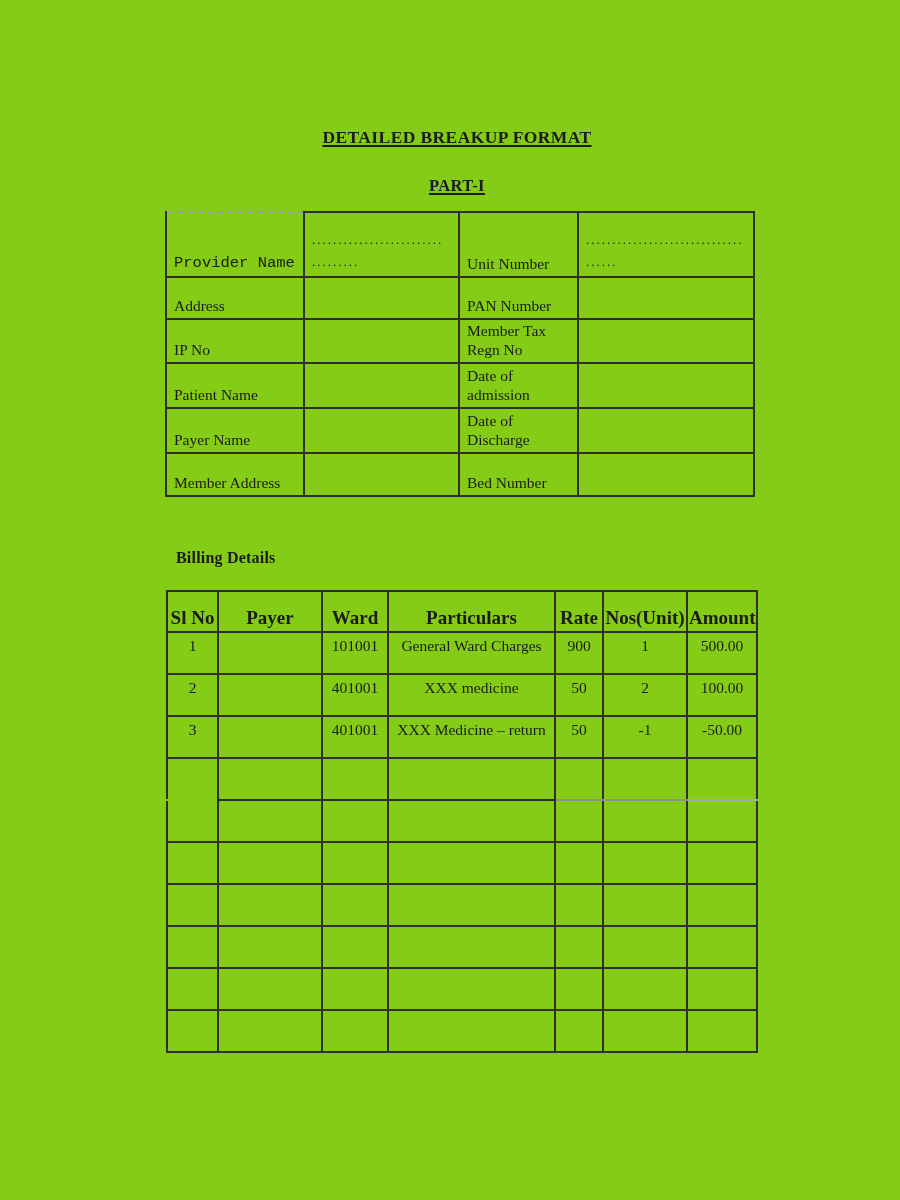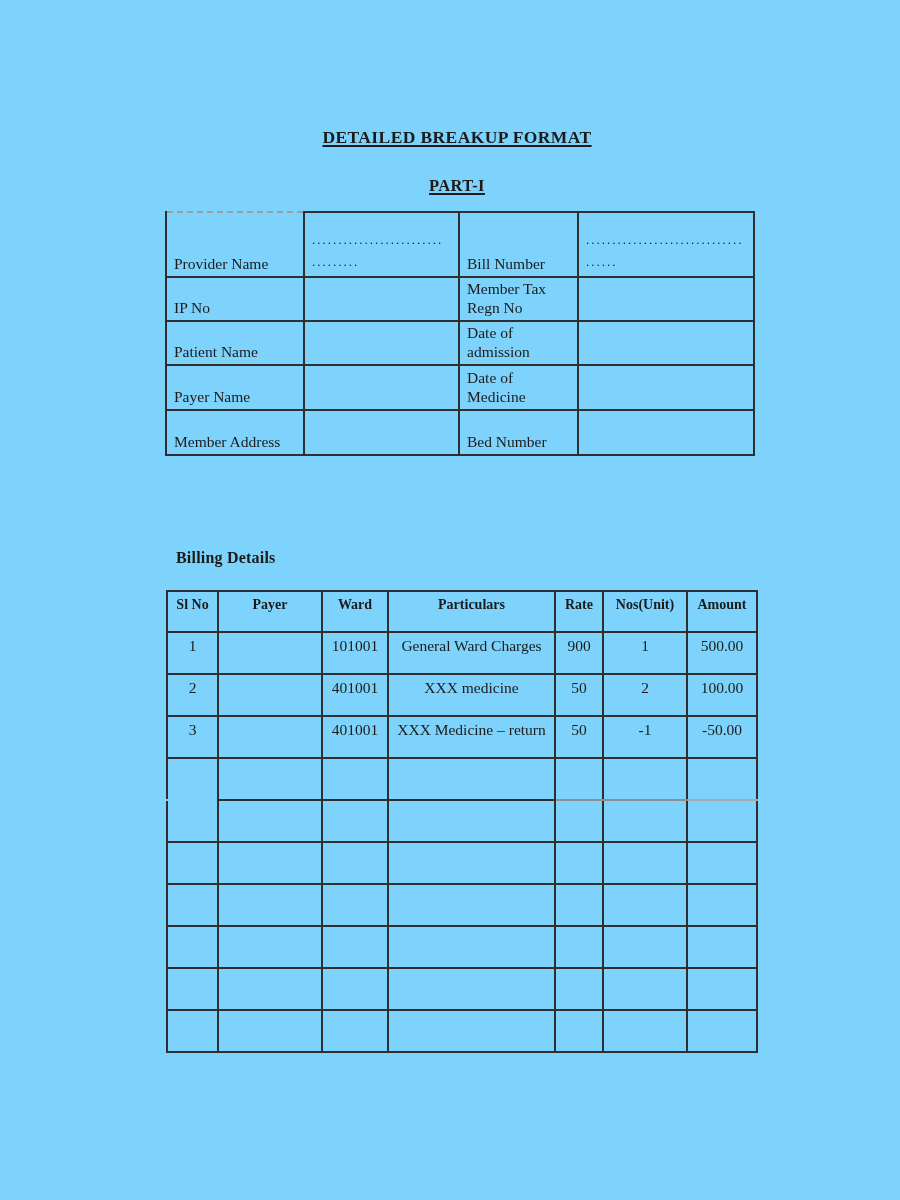--- a/index.html
+++ b/index.html
@@ -3,21 +3,21 @@
 <meta charset="utf-8">
 <style>
   html, body { margin:0; padding:0; background:#ffffff; }
   body {
     width:900px; height:1200px;
     font-family:"Liberation Serif", "DejaVu Serif", serif;
     color:#1b1b1b;
     position:relative;
     overflow:hidden;
   }
-  .page { position:relative; width:900px; height:1200px; background:#7dd3fc; }
+  .page { position:relative; width:900px; height:1200px; background:#84cc16; }
 
   .centered-block {
     position:absolute; left:7px; width:900px; text-align:center;
     font-weight:bold;
   }
   #doc-title {
     top:127px; font-size:17.5px; letter-spacing:0.4px;
     text-decoration:underline; text-decoration-thickness:2px; text-underline-offset:2px;
   }
   #part-label {
@@ -31,21 +31,21 @@
   #info-table { left:165px; top:211px; width:588px; border-left:2px solid #2f2f2f; }
   #info-table td {
     border-right:2px solid #2f2f2f;
     border-bottom:2px solid #2f2f2f;
     vertical-align:bottom;
     padding:1px 4px 3px 7px;
     font-size:15.5px; line-height:19px;
     overflow:hidden;
   }
   #info-table tr:first-child td { border-top:2px solid #2f2f2f; }
-  #info-table tr:first-child td:first-child { border-top:2px dashed #9d9d9d; }
+  #info-table tr:first-child td:first-child { border-top:2px dashed #9d9d9d;font-family:Liberation Mono, monospace; }
   #info-table tr:nth-child(1) { height:65px; }
   #info-table tr:nth-child(2) { height:42px; }
   #info-table tr:nth-child(3) { height:25px; }
   #info-table tr:nth-child(4) { height:45px; }
   #info-table tr:nth-child(5) { height:45px; }
   #info-table tr:nth-child(6) { height:43px; }
   #info-table tr:nth-child(7) { height:25px; }
   #info-table .dots {
     font-size:13px; letter-spacing:2px; line-height:22px;
     white-space:nowrap; overflow:hidden; color:#242424;
@@ -56,22 +56,22 @@
     position:absolute; left:176px; top:549px;
     font-size:16px; font-weight:bold; letter-spacing:0.2px;text-align:right;
   }
 
   
   #billing-table { left:166px; top:590px; width:590px; border-left:2px solid #2f2f2f; }
   #billing-table th {
     border-top:2px solid #2f2f2f;
     border-right:2px solid #2f2f2f;
     border-bottom:2px solid #2f2f2f;
-    font-size:14px; font-weight:bold; text-align:center;
-    vertical-align:top; padding-top:5px;
+    font-size:19px; font-weight:bold; text-align:center;
+    vertical-align:top; padding-top:15px;
   }
   #billing-table thead tr { height:41px; }
   #billing-table td {
     border-right:2px solid #2f2f2f;
     border-bottom:2px solid #2f2f2f;
     font-size:15.5px; text-align:center;
     vertical-align:top; padding:4px 2px 0 2px;
     overflow:hidden; white-space:nowrap;
   }
   #billing-table tbody tr { height:42px; }
@@ -96,42 +96,48 @@
       <col style="width:119px">
       <col style="width:176px">
     </colgroup>
     <tbody>
         <tr>
           <td>Provider Name</td>
           <td>
             <div class="dots">.........................</div>
             <div class="dots">.........</div>
           </td>
-          <td>Bill Number</td>
+          <td>Unit Number</td>
           <td>
             <div class="dots">..............................</div>
             <div class="dots">......</div>
           </td>
         </tr>
         <tr>
+          <td>Address</td>
+          <td></td>
+          <td>PAN Number</td>
+          <td></td>
+        </tr>
+        <tr>
           <td>IP No</td>
           <td></td>
           <td>Member Tax Regn No</td>
           <td></td>
         </tr>
         <tr>
           <td>Patient Name</td>
           <td></td>
           <td>Date of admission</td>
           <td></td>
         </tr>
         <tr>
           <td>Payer Name</td>
           <td></td>
-          <td>Date of Medicine</td>
+          <td>Date of Discharge</td>
           <td></td>
         </tr>
         <tr>
           <td>Member Address</td>
           <td></td>
           <td>Bed Number</td>
           <td></td>
         </tr>
       </tbody>
   </table>

